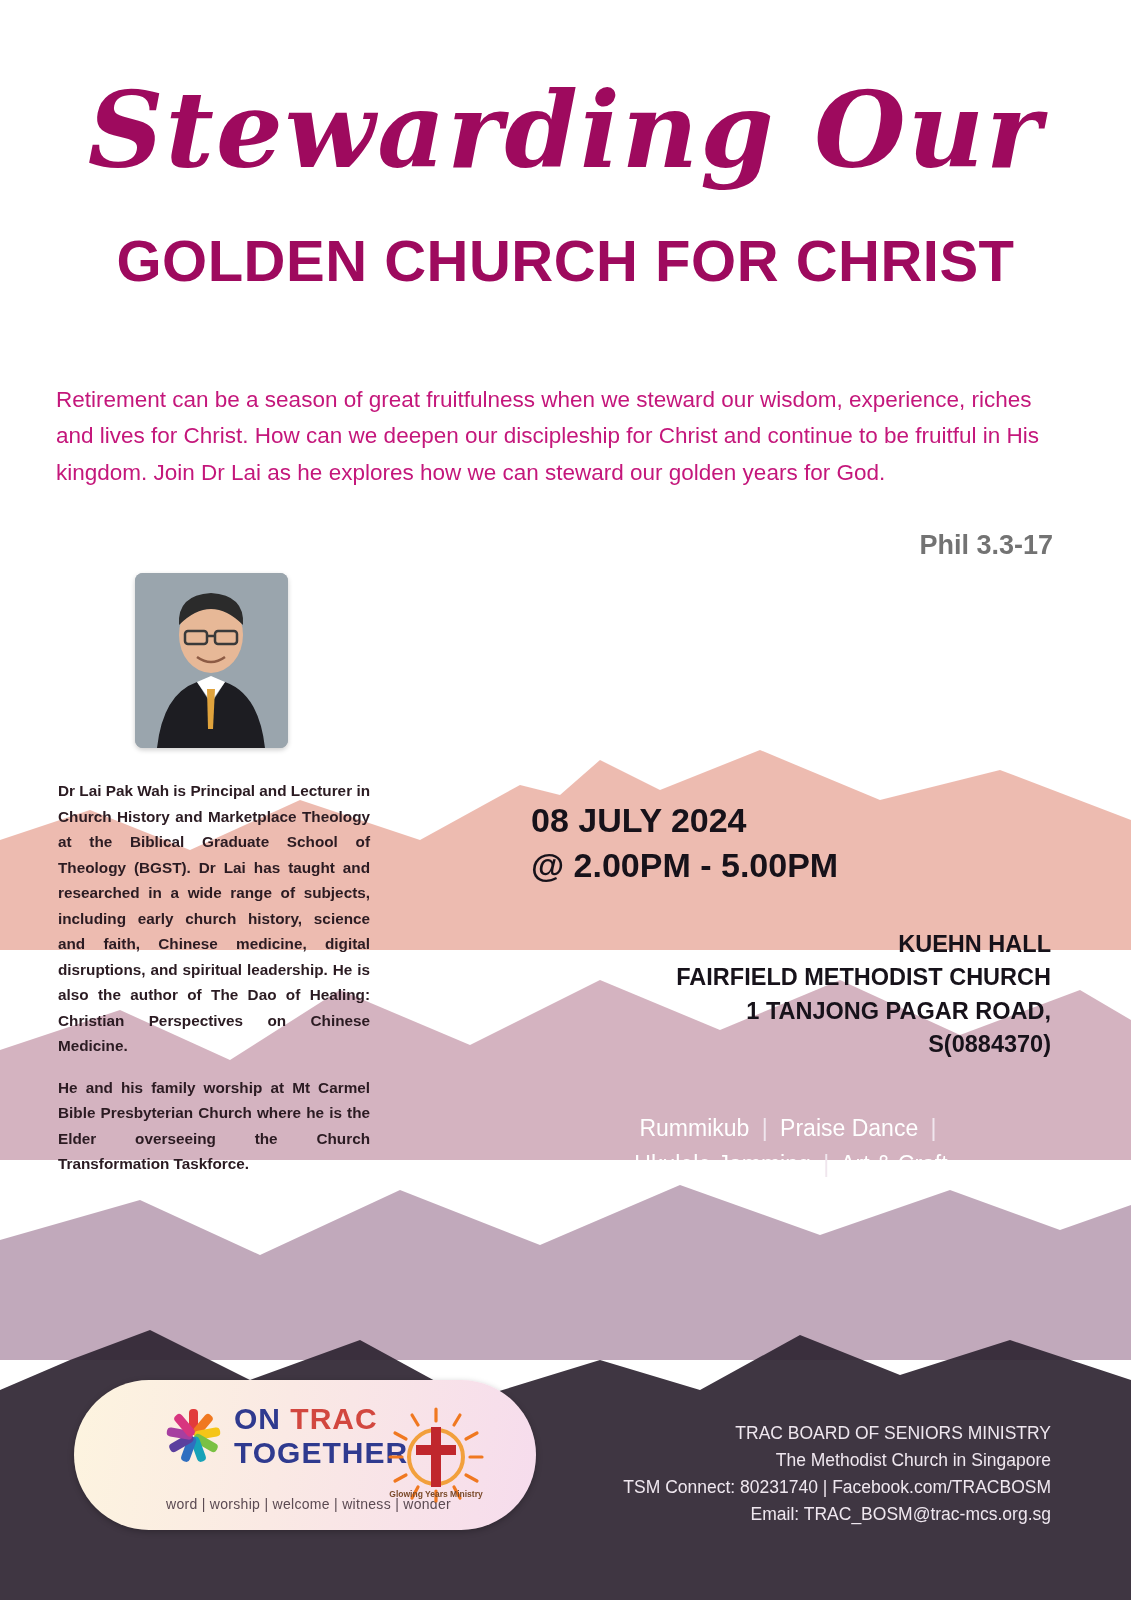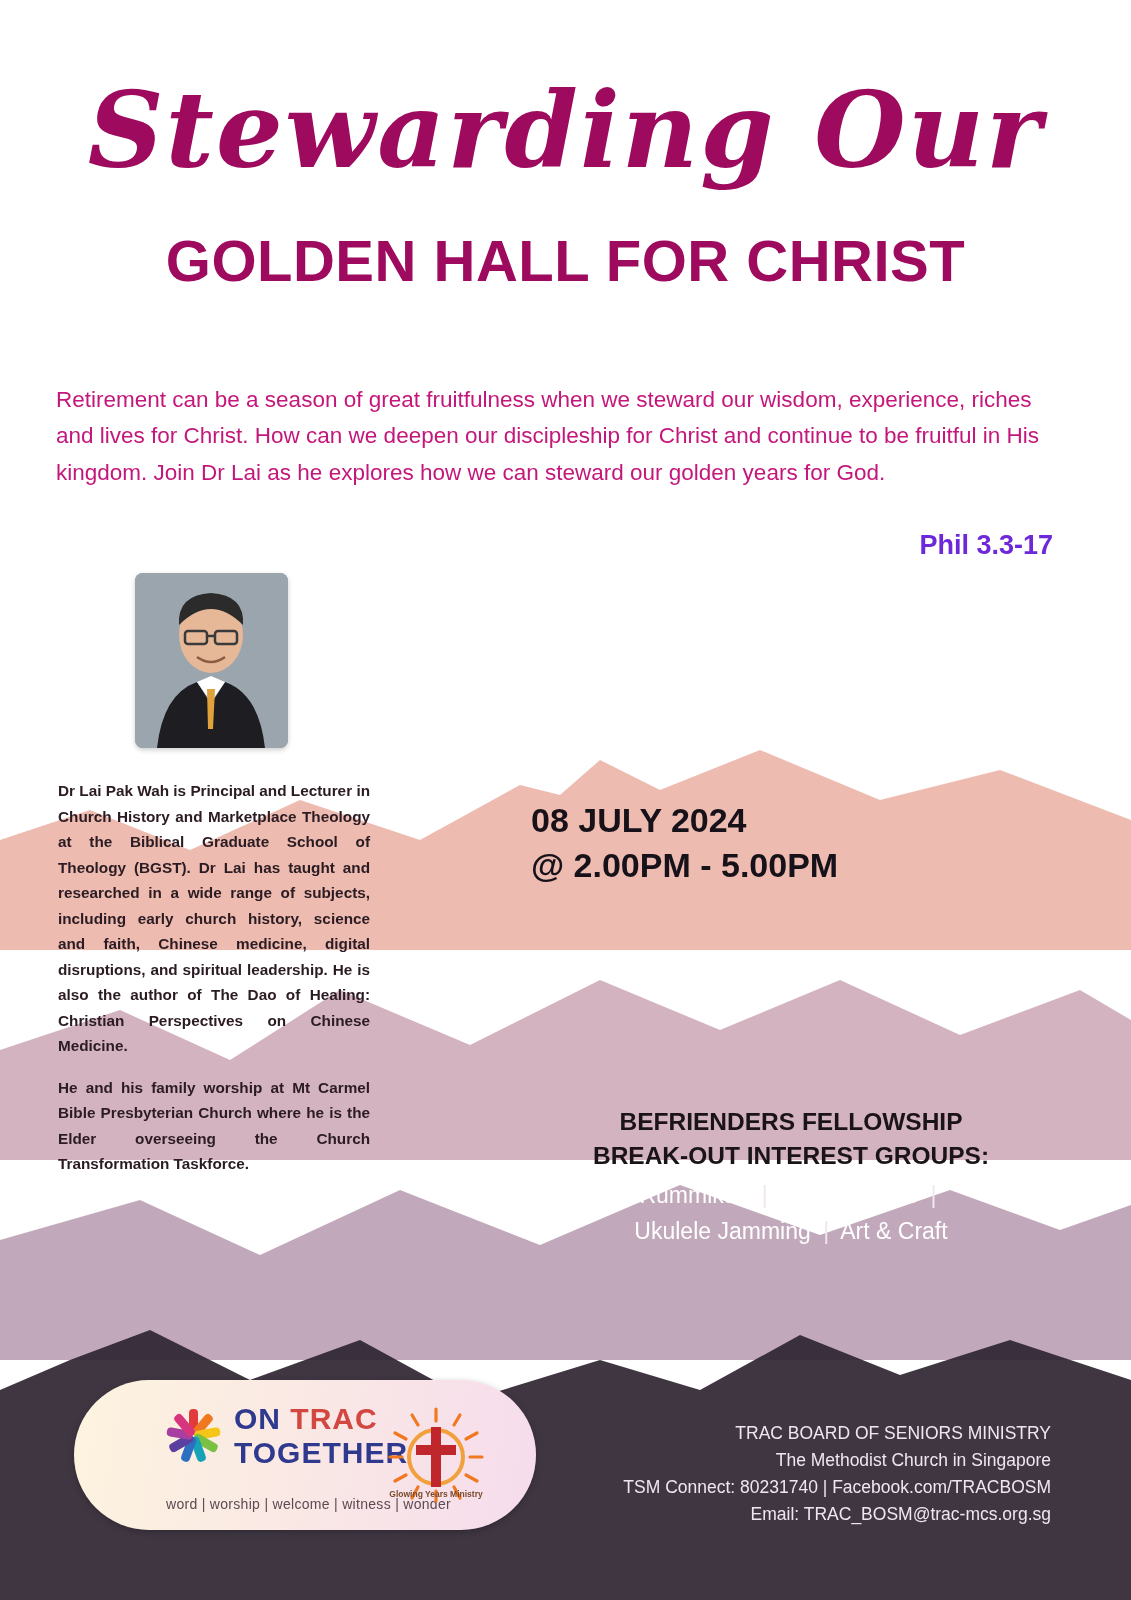--- a/index.html
+++ b/index.html
@@ -86,21 +86,21 @@
     color: #c4177b;
     text-align: left;
     margin-top: 20px;
   }
   .verse {
     position: absolute;
     top: 530px;
     right: 78px;
     font-size: 27px;
     font-weight: bold;
-    color: #6d28d9;
+    color: #737373;
     text-align: center;
   }
   .portrait {
     position: absolute;
     top: 573px;
     left: 135px;
     width: 153px;
     height: 175px;
     border-radius: 8px;
     overflow: hidden;
@@ -252,21 +252,21 @@
     <path d="M0,300 L0,190 L120,150 L230,200 L340,130 L470,185 L600,120 L720,170 L840,120 L960,175 L1080,130 L1131,160 L1131,300 Z" fill="#b1748c" opacity="0.55"></path>
   </svg>
   <svg class="mtn" style="top:1030px; height:330px;" viewBox="0 0 1131 330" preserveAspectRatio="none">
     <path d="M0,330 L0,210 L140,170 L260,225 L400,160 L540,215 L680,155 L820,205 L950,160 L1060,200 L1131,175 L1131,330 Z" fill="#8e6283" opacity="0.55"></path>
   </svg>
   <svg class="mtn" style="top:1240px; height:360px;" viewBox="0 0 1131 360" preserveAspectRatio="none">
     <path d="M0,360 L0,150 L70,120 L150,90 L250,140 L360,100 L470,160 L600,120 L700,150 L800,95 L900,135 L1010,100 L1131,140 L1131,360 Z" fill="#2f2532" opacity="0.92"></path>
   </svg>
 
   <div class="title-script">Stewarding Our</div>
-  <div class="title-block">GOLDEN HALL FOR CHRIST</div>
+  <div class="title-block">GOLDEN CHURCH FOR CHRIST</div>
 
   <div class="intro">Retirement can be a season of great fruitfulness when we steward our wisdom, experience, riches and lives for Christ. How can we deepen our discipleship for Christ and continue to be fruitful in His kingdom. Join Dr Lai as he explores how we can steward our golden years for God.</div>
 
   <div class="verse">Phil 3.3-17</div>
 
   <div class="portrait">
     <svg viewBox="0 0 153 175" width="153" height="175">
       <rect x="0" y="0" width="153" height="175" fill="#9aa5ad"></rect>
       <ellipse cx="76" cy="62" rx="32" ry="38" fill="#e7b897"></ellipse>
       <path d="M44,52 q32,-32 64,0 q2,-30 -32,-32 q-34,2 -32,32 Z" fill="#2b2b2b"></path>
@@ -283,26 +283,28 @@
   <div class="bio">
     <p>Dr Lai Pak Wah is Principal and Lecturer in Church History and Marketplace Theology at the Biblical Graduate School of Theology (BGST). Dr Lai has taught and researched in a wide range of subjects, including early church history, science and faith, Chinese medicine, digital disruptions, and spiritual leadership. He is also the author of The Dao of Healing: Christian Perspectives on Chinese Medicine.</p>
     <p>He and his family worship at Mt Carmel Bible Presbyterian Church where he is the Elder overseeing the Church Transformation Taskforce.</p>
   </div>
 
   <div class="date-line">
     <div>08 JULY 2024</div>
     <div>@ 2.00PM - 5.00PM</div>
   </div>
 
+  <div class="venue">
+    <div>KUEHN HALL</div>
+    <div>FAIRFIELD METHODIST CHURCH</div>
+    <div>1 TANJONG PAGAR ROAD,</div>
+    <div>S(0884370)</div>
+  </div>
 
   <div class="groups">
-    <div class="hdr">
-      <div>BEFRIENDERS FELLOWSHIP</div>
-      <div>BREAK-OUT INTEREST GROUPS:</div>
-    </div>
     <div class="items">
       <div>
         <span>Rummikub</span>
         <span class="sep">|</span>
         <span>Praise Dance</span>
         <span class="sep">|</span>
       </div>
       <div>
         <span>Ukulele Jamming</span>
         <span class="sep">|</span>

